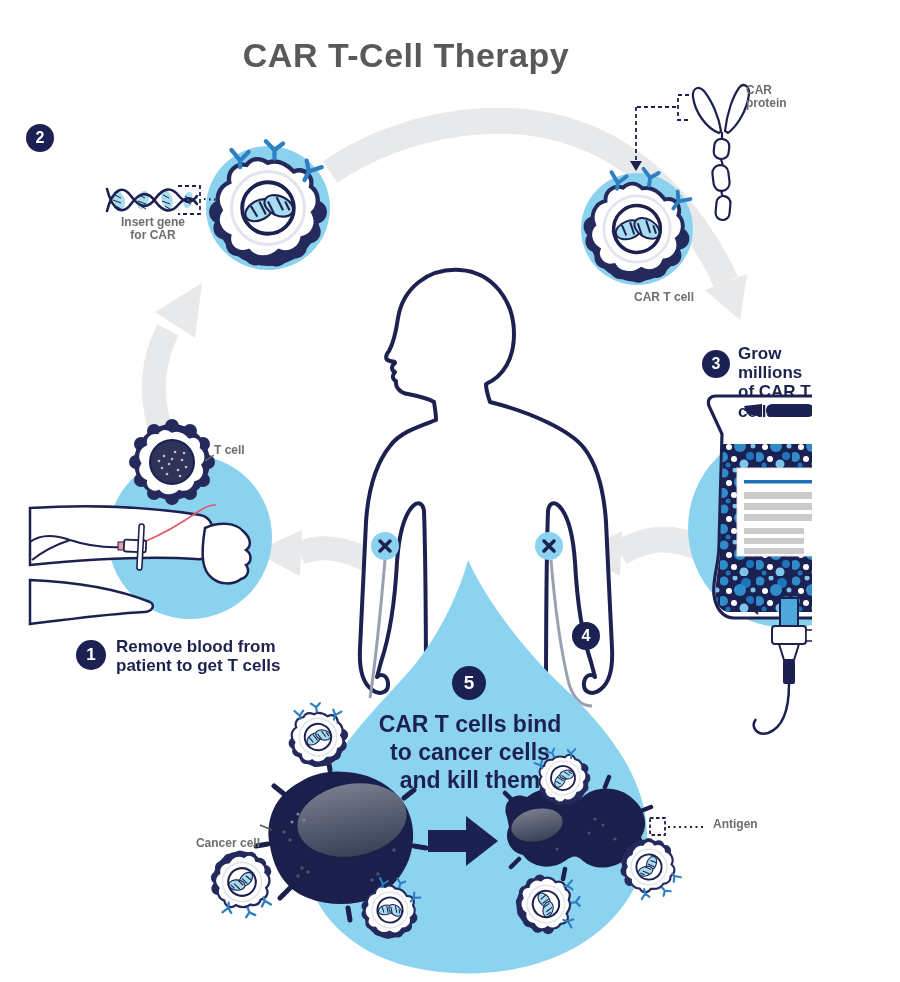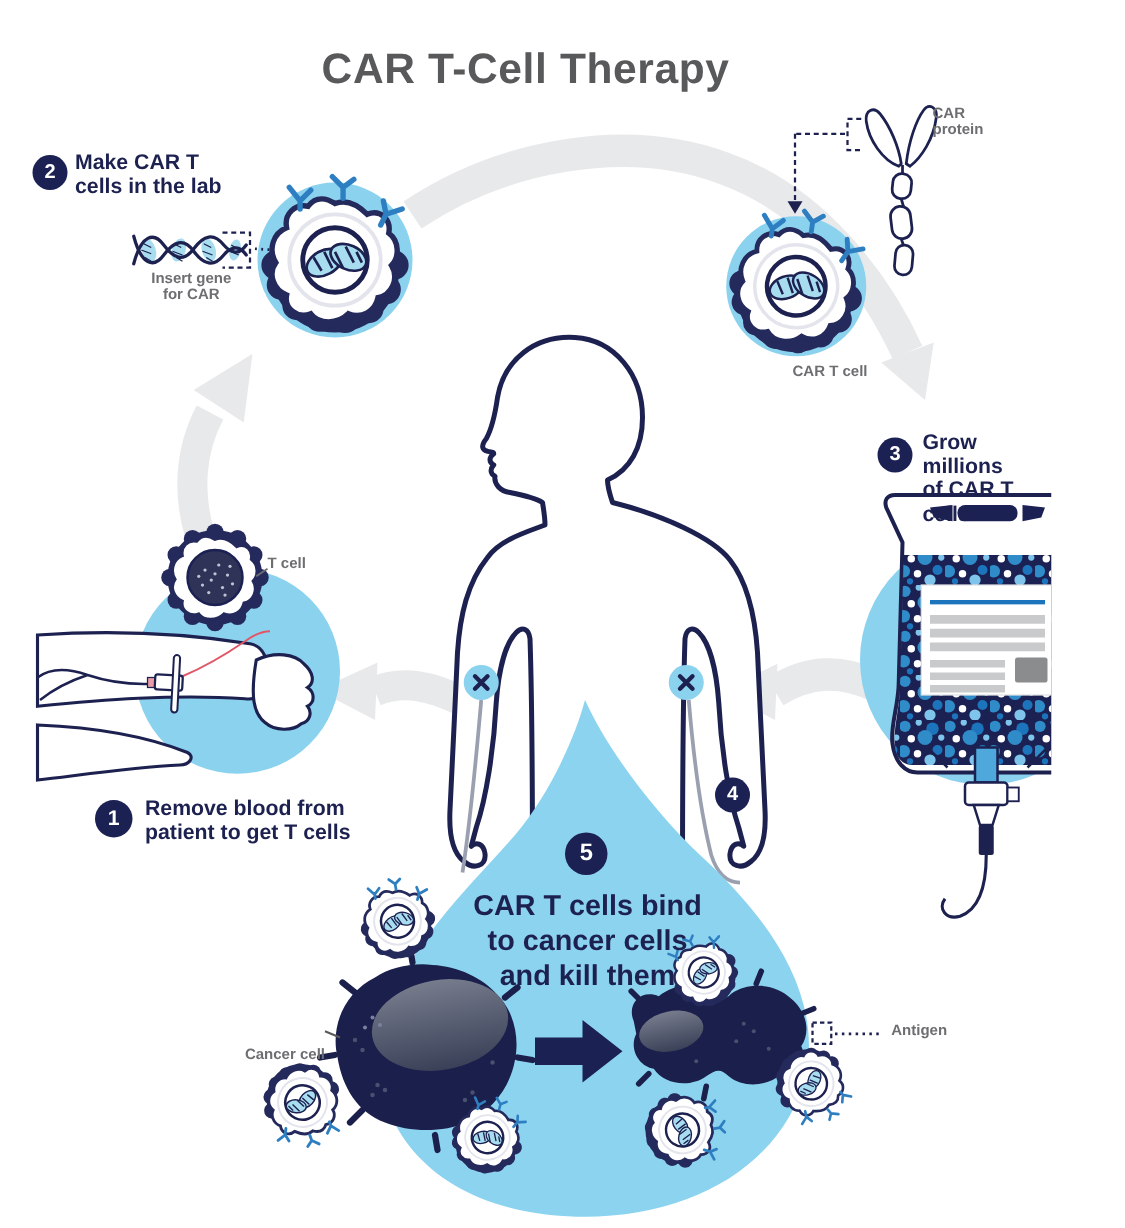--- a/index.html
+++ b/index.html
@@ -1,17 +1,17 @@
 <!DOCTYPE html>
 <html><head>
 <meta charset="utf-8">
 <style>
   html,body{margin:0;padding:0;background:#fff;}
   .stage{position:relative;width:812px;height:982px;background:#fff;overflow:hidden;
-         font-family:"Liberation Sans",sans-serif;padding-left:29px;}
+         font-family:"Liberation Sans",sans-serif;}
   .art{position:absolute;left:0;top:0;z-index:1;}
   .txt{position:absolute;z-index:3;white-space:pre-line;}
   .title{left:0;right:0;top:36px;text-align:center;font-size:34px;font-weight:700;
          color:#58595B;letter-spacing:.5px;}
   .badge{position:absolute;z-index:3;background:#1B2153;color:#fff;border-radius:50%;
          display:flex;align-items:center;justify-content:center;font-weight:700;}
   .b28{width:28px;height:28px;font-size:16px;}
   .b30{width:30px;height:30px;font-size:17px;}
   .b34{width:34px;height:34px;font-size:19px;}
   .step{color:#1d2150;font-weight:700;font-size:17px;line-height:1.13;}
@@ -272,22 +272,20 @@
     <rect x="650" y="818" width="15" height="17" stroke-width="1.8" stroke-dasharray="3.5 2.5"></rect>
     <path d="M668 827 L706 827" stroke-width="2.2" stroke-dasharray="2 3.5"></path>
   </g>
 </svg>
 
 <div class="txt title">CAR T-Cell Therapy</div>
 
 <div class="badge b28" style="left:26px;top:124px;">
       <span>2</span>
     </div>
-<div class="txt step" style="left:60px;top:120px;">Make CAR T
-cells in the lab</div>
 <div class="txt glabel" style="left:103px;top:216px;width:100px;text-align:center;">Insert gene
 for CAR</div>
 
 <div class="txt glabel" style="left:746px;top:84px;">CAR
 protein</div>
 <div class="txt glabel" style="left:584px;top:291px;width:110px;text-align:right;">CAR T cell</div>
 
 <div class="badge b28" style="left:702px;top:350px;">
       <span>3</span>
     </div>

